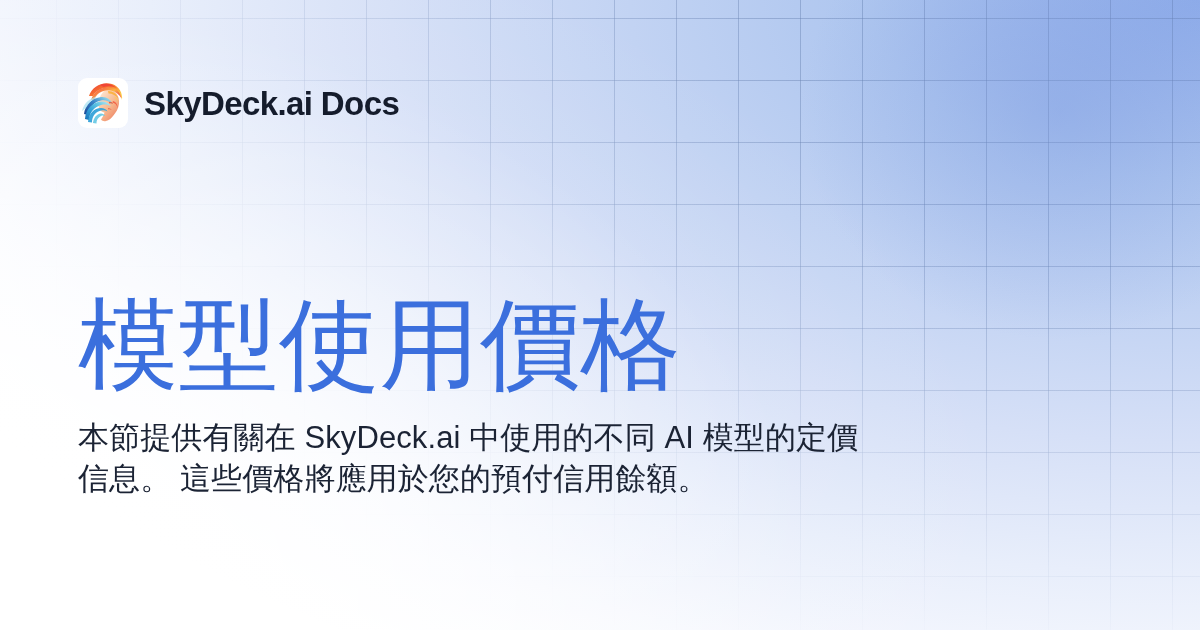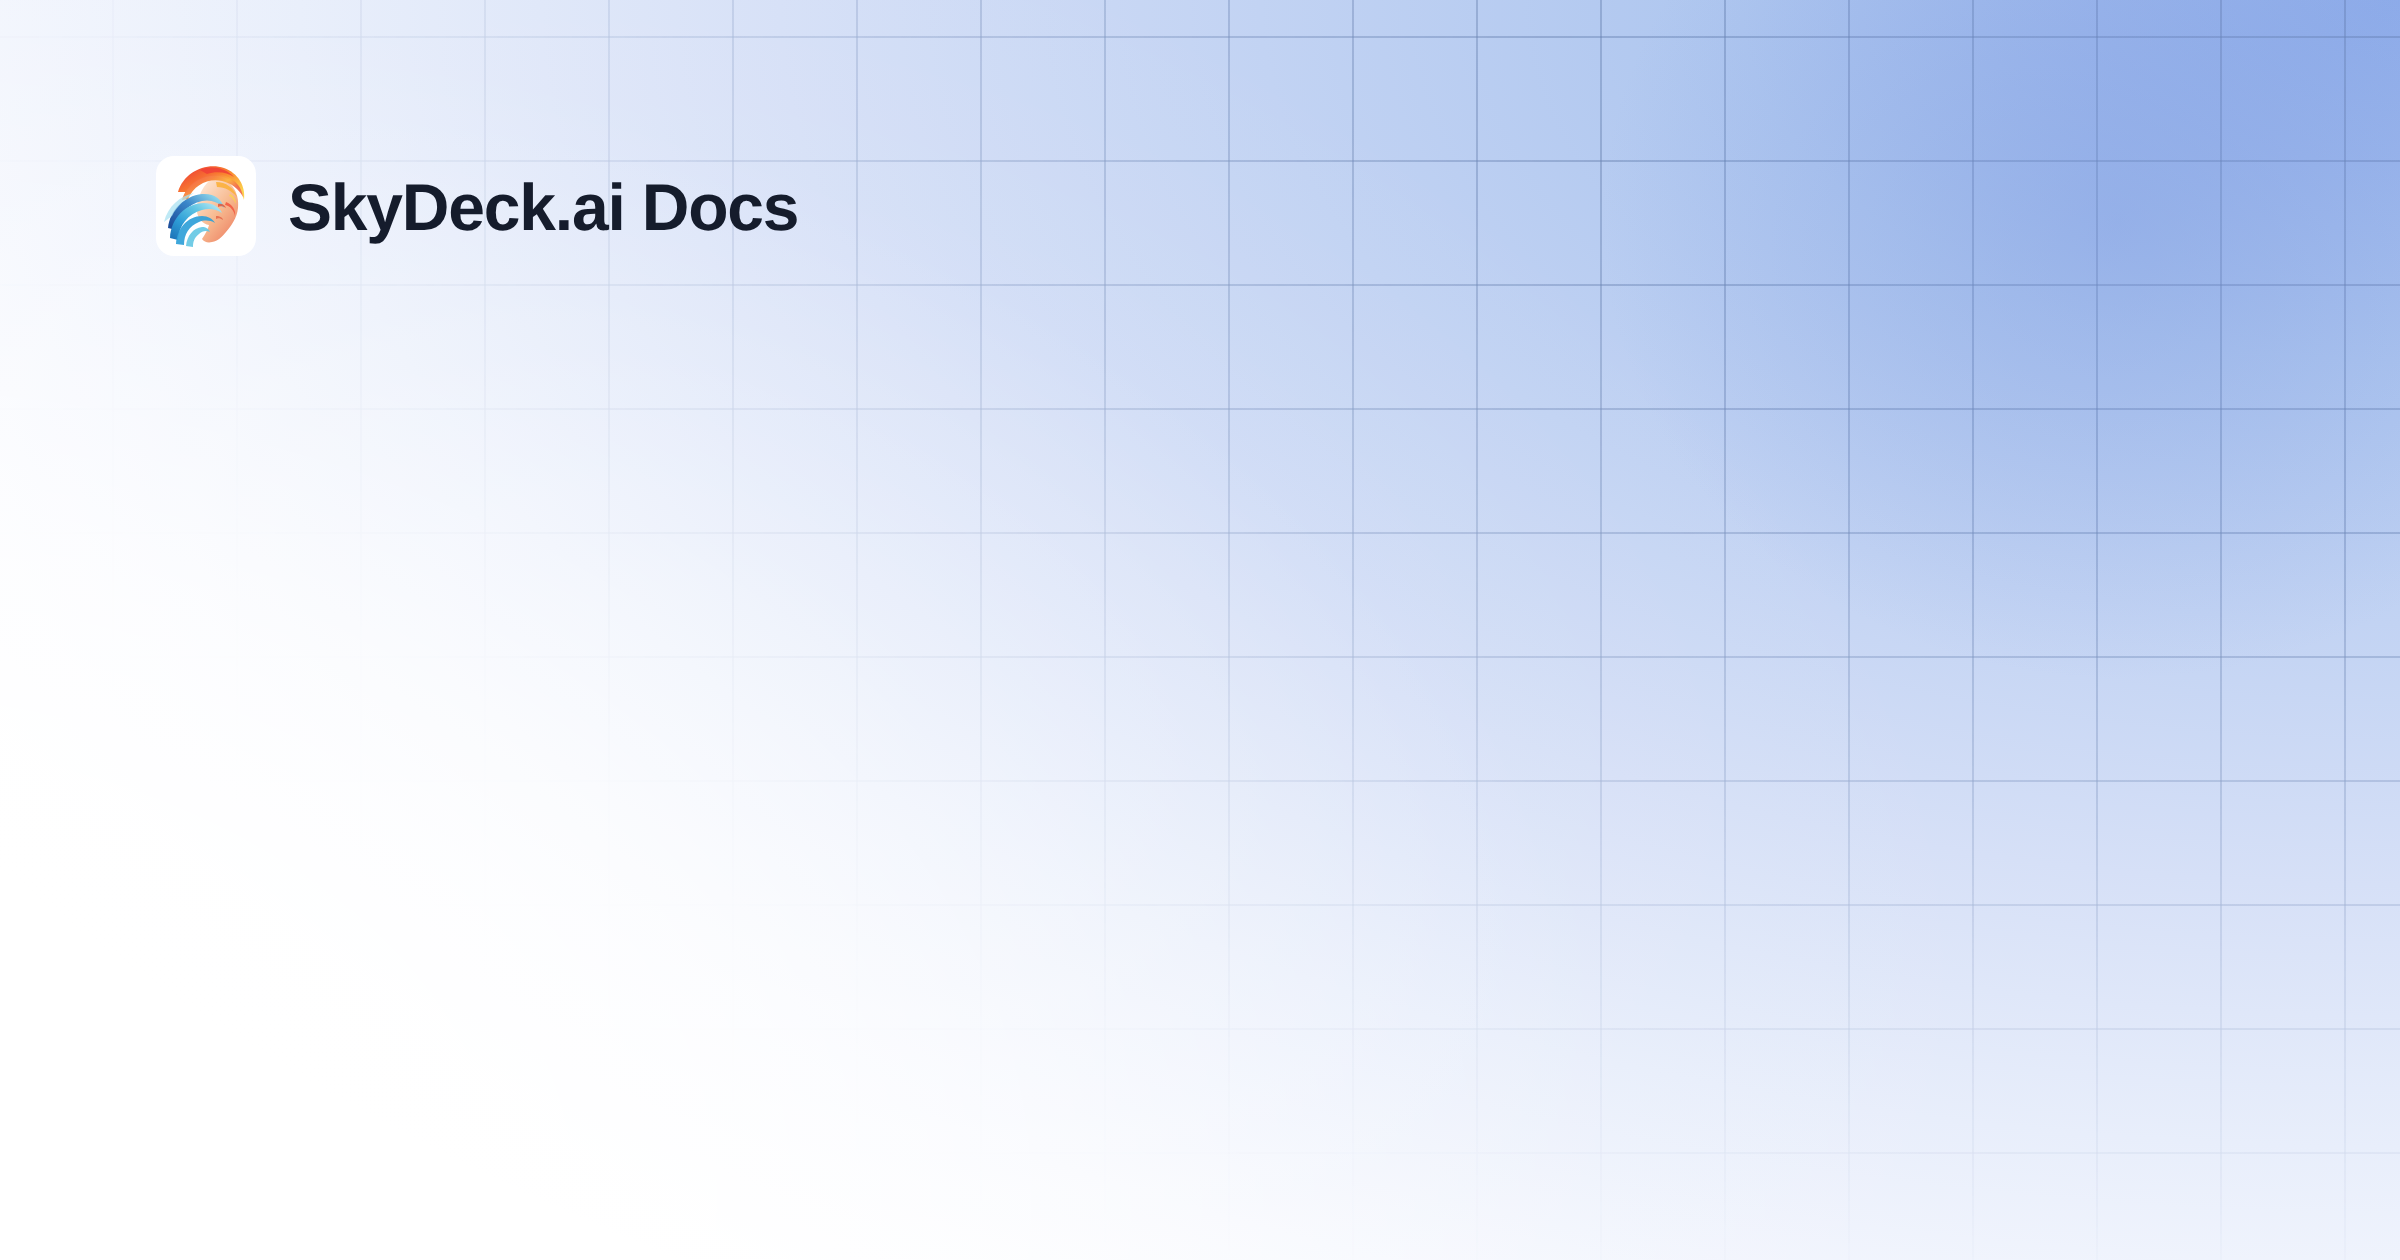--- a/index.html
+++ b/index.html
@@ -209,14 +209,18 @@
 
           <path d="M62 48 C66 47 69 49 70 52 C67 50 64 50 62 51 Z" fill="#e0573c" opacity="0.85"></path>
           <path d="M60 60 C64 60 67 62 67 64 C64 62 62 62 60 63 Z" fill="#e0573c" opacity="0.7"></path>
           <path d="M74 38 C78 40 80 44 80 48 C78 44 76 41 73 40 Z" fill="#fcd34d" opacity="0.8"></path>
         </g>
       </svg>
     </span>
     <span class="brand-title">SkyDeck.ai Docs</span>
   </div>
 
+  <div class="content">
+    <h1 class="page-title">模型使用價格</h1>
+    <p class="page-desc">本節提供有關在 SkyDeck.ai 中使用的不同 AI 模型的定價信息。 這些價格將應用於您的預付信用餘額。</p>
+  </div>
 
 </div>
 
 </body></html>

